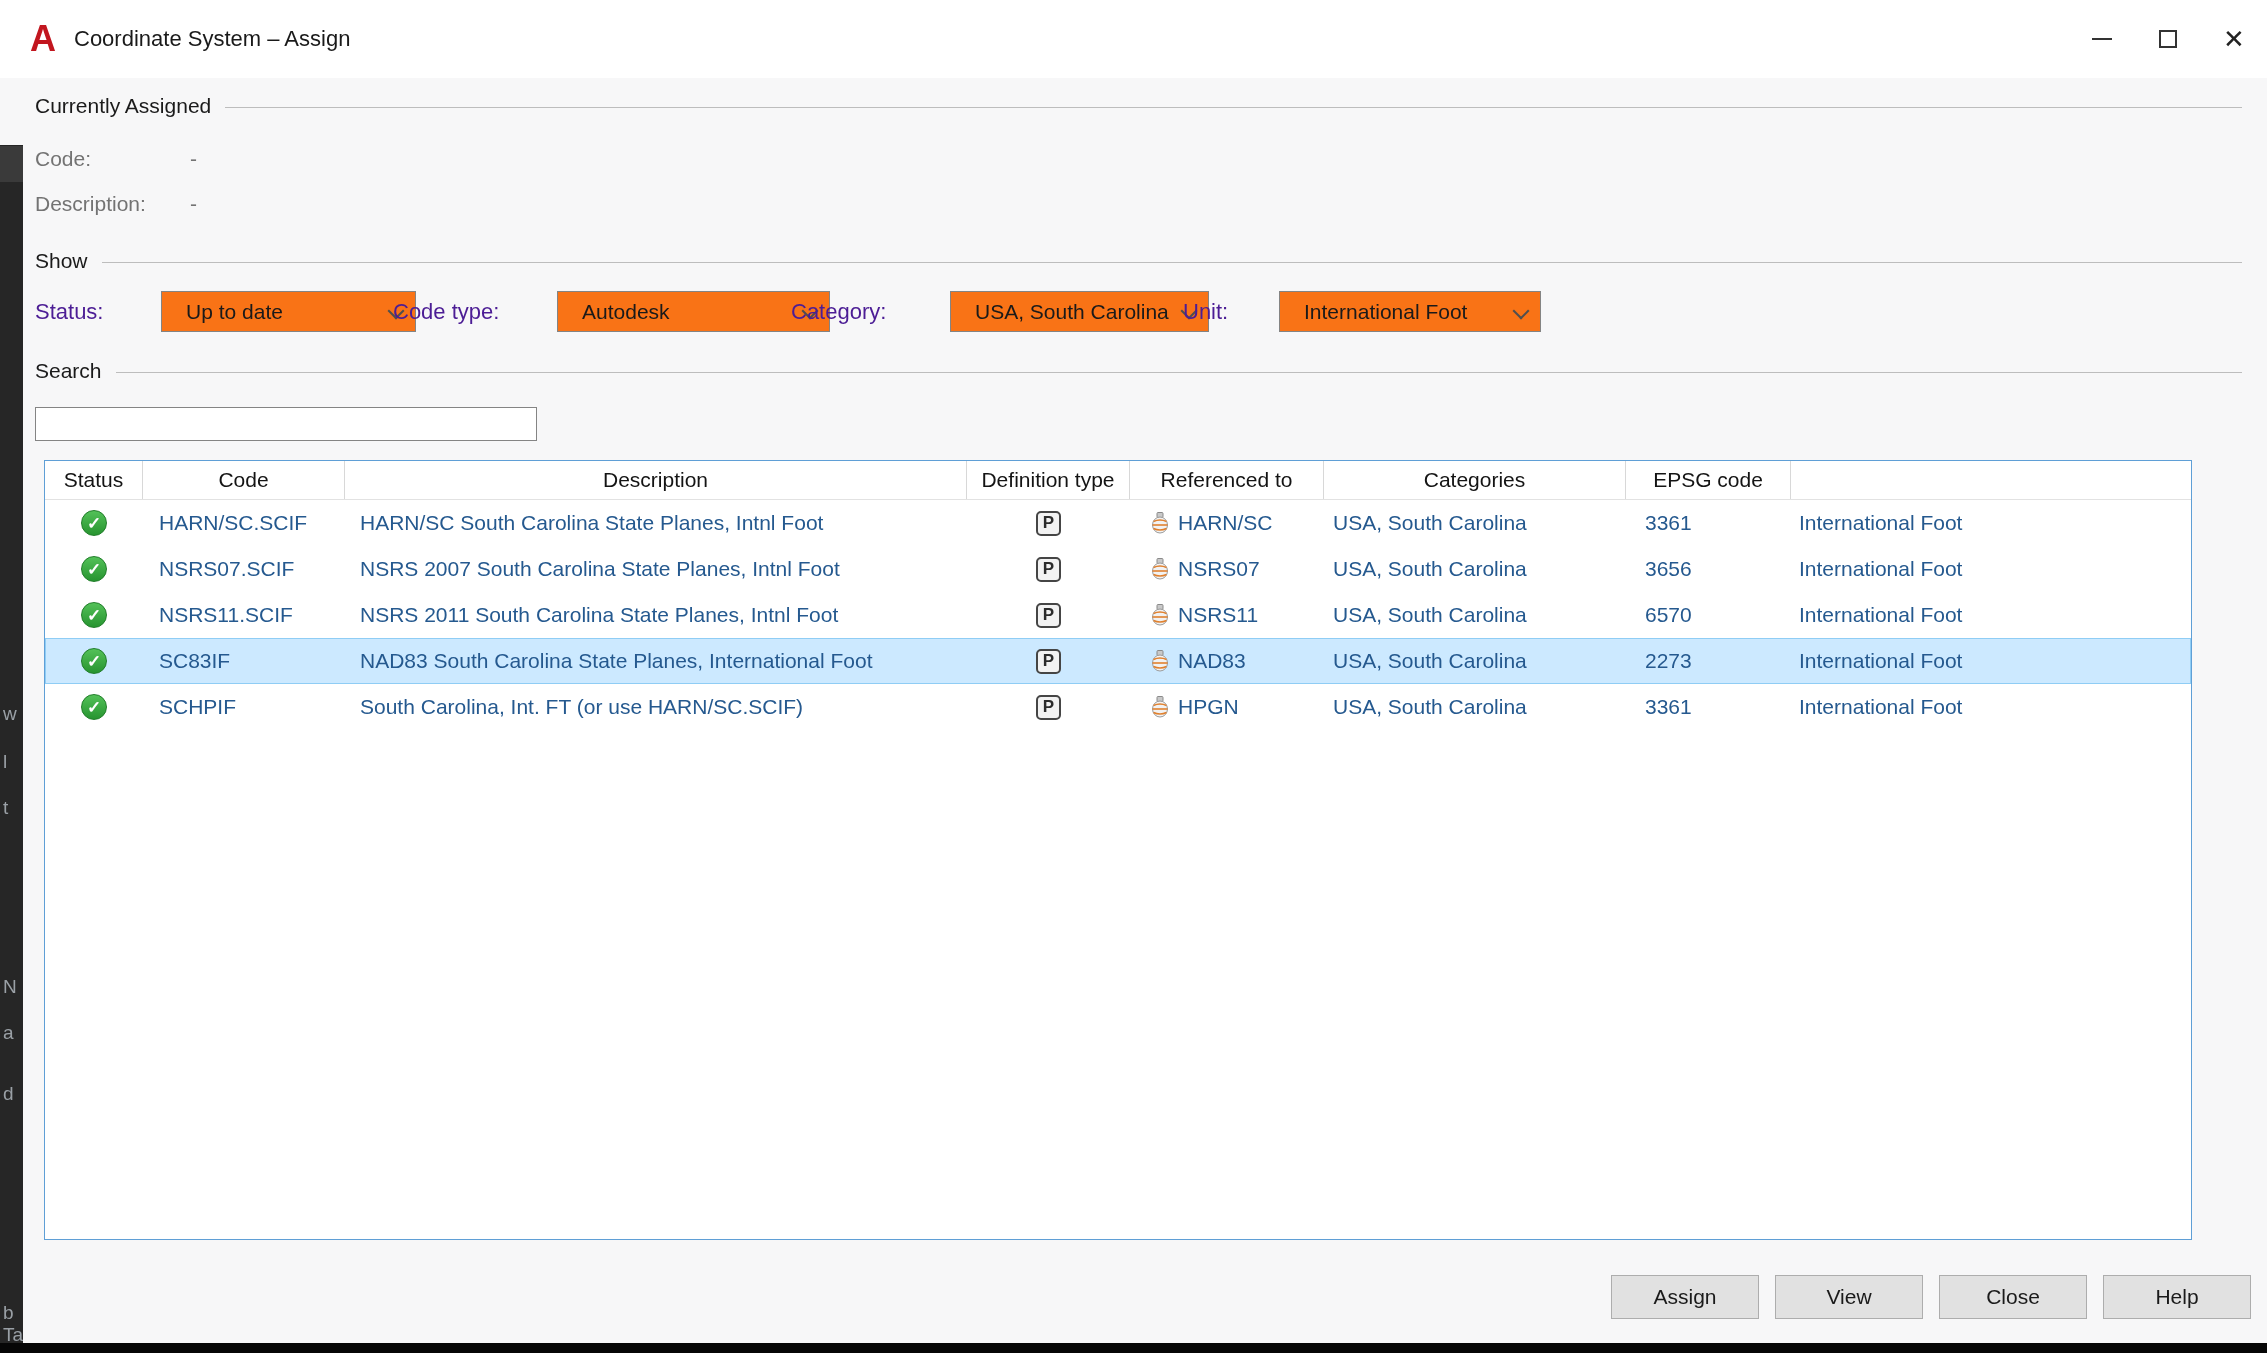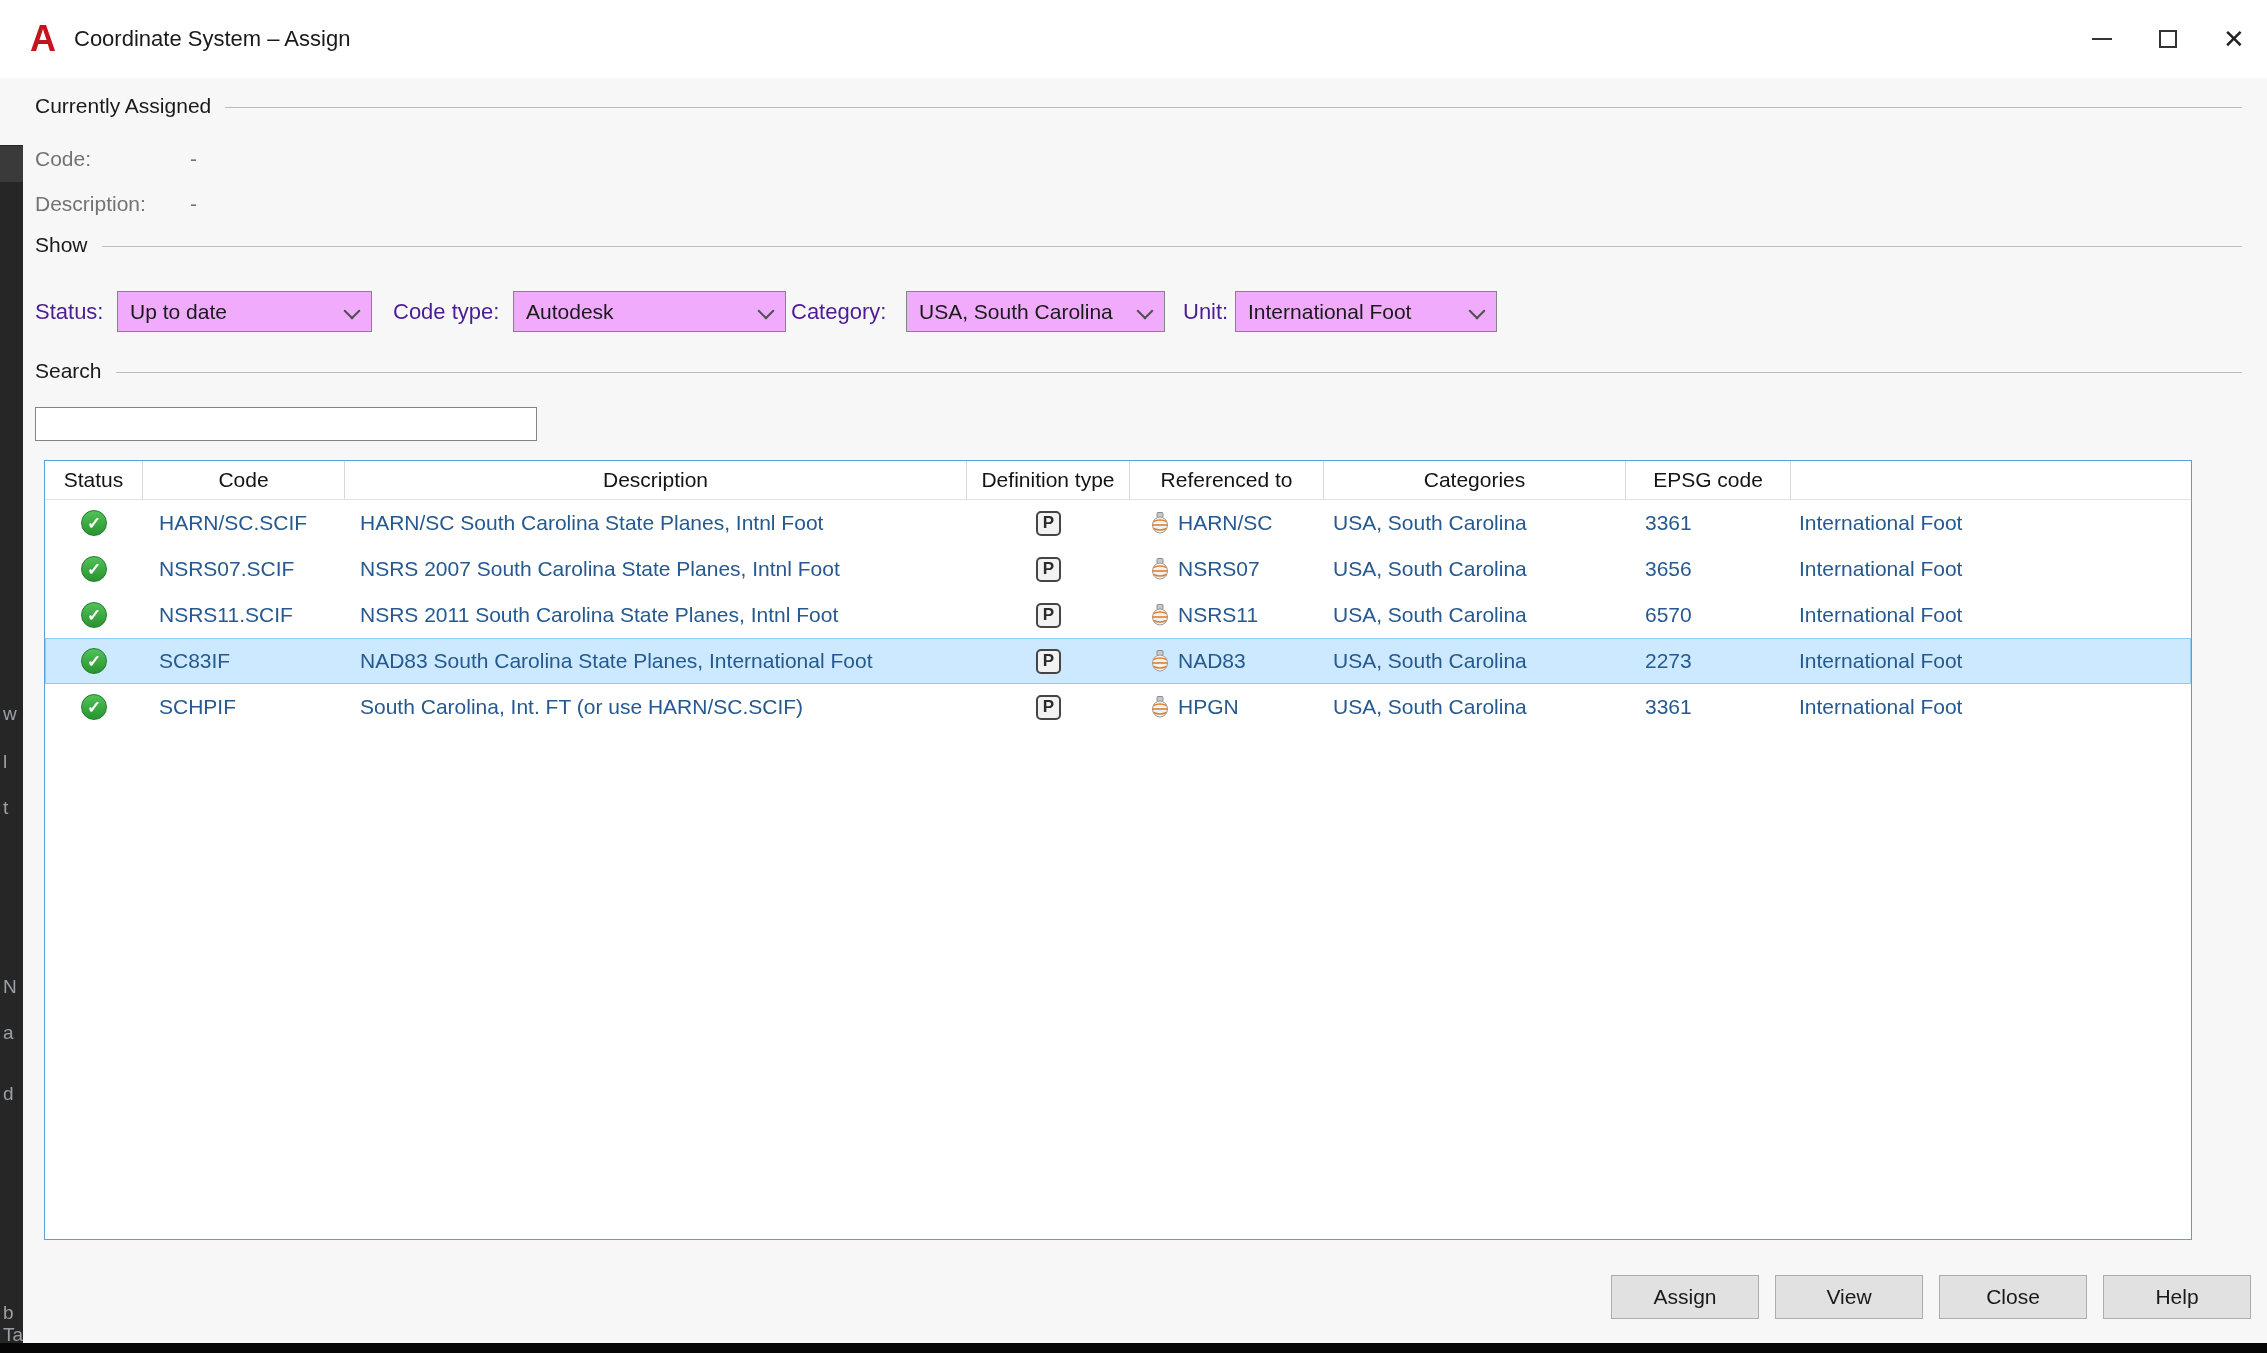--- a/index.html
+++ b/index.html
@@ -17,31 +17,31 @@
   .win-controls{position:absolute;right:0;top:0;height:78px;display:flex;}
   .win-btn{width:66px;height:78px;display:flex;align-items:center;justify-content:center;cursor:default;}
   .min-glyph{width:20px;height:2px;background:#333;}
   .max-glyph{width:18px;height:18px;border:2px solid #333;box-sizing:border-box;background:#fff;}
   .close-glyph{font-size:26px;color:#222;line-height:1;}
   
   .sec{position:absolute;left:35px;right:25px;height:26px;display:flex;align-items:center;gap:14px;}
   .sec-label{font-size:21px;color:#1a1a1a;white-space:nowrap;}
   .sec-line{flex:1;border-top:1px solid #bdbdbd;height:0;margin-top:3px;}
   #sec-ca{top:93px;}
-  #sec-show{top:232px;}
+  #sec-show{top:248px;}
   #sec-search{top:358px;}
   
   .kv{position:absolute;left:35px;display:flex;font-size:21px;color:#737373;}
   #kv-code{top:147px;}
   #kv-desc{top:192px;}
   .kv-label{width:155px;}
   
   #filters{position:absolute;left:35px;top:291px;width:1520px;height:41px;}
   .f-label{position:absolute;top:8px;font-size:22px;color:#4c1d95;white-space:nowrap;}
-  .combo{position:absolute;top:0;height:41px;background:#f0abfc;border:1px solid #848484;box-sizing:border-box;display:flex;align-items:center;padding-left:12px;cursor:default;}
+  .combo{position:absolute;top:0;height:41px;background:#f97316;border:1px solid #848484;box-sizing:border-box;display:flex;align-items:center;padding-left:24px;cursor:default;margin-left:44px;}
   .combo-value{font-size:21px;color:#1a1a1a;white-space:nowrap;}
   .chev{position:absolute;right:13px;top:13px;width:10px;height:10px;border-right:2px solid #4f4f4f;border-bottom:2px solid #4f4f4f;transform:rotate(45deg);}
   #f-status-label{left:0;}     #f-status-combo{left:82px;width:255px;}
   #f-codetype-label{left:358px;}#f-codetype-combo{left:478px;width:273px;}
   #f-category-label{left:756px;}#f-category-combo{left:871px;width:259px;}
   #f-unit-label{left:1148px;}   #f-unit-combo{left:1200px;width:262px;}
   
   #search-input{position:absolute;left:35px;top:407px;width:502px;height:34px;border:1px solid #848484;background:#fff;box-sizing:border-box;font-size:20px;padding:0 8px;font-family:"Liberation Sans",sans-serif;outline:none;}
   
   #table{position:absolute;left:44px;top:460px;width:2148px;height:780px;background:#ffffff;border:1px solid #5f9fd6;box-sizing:border-box;overflow:hidden;}

